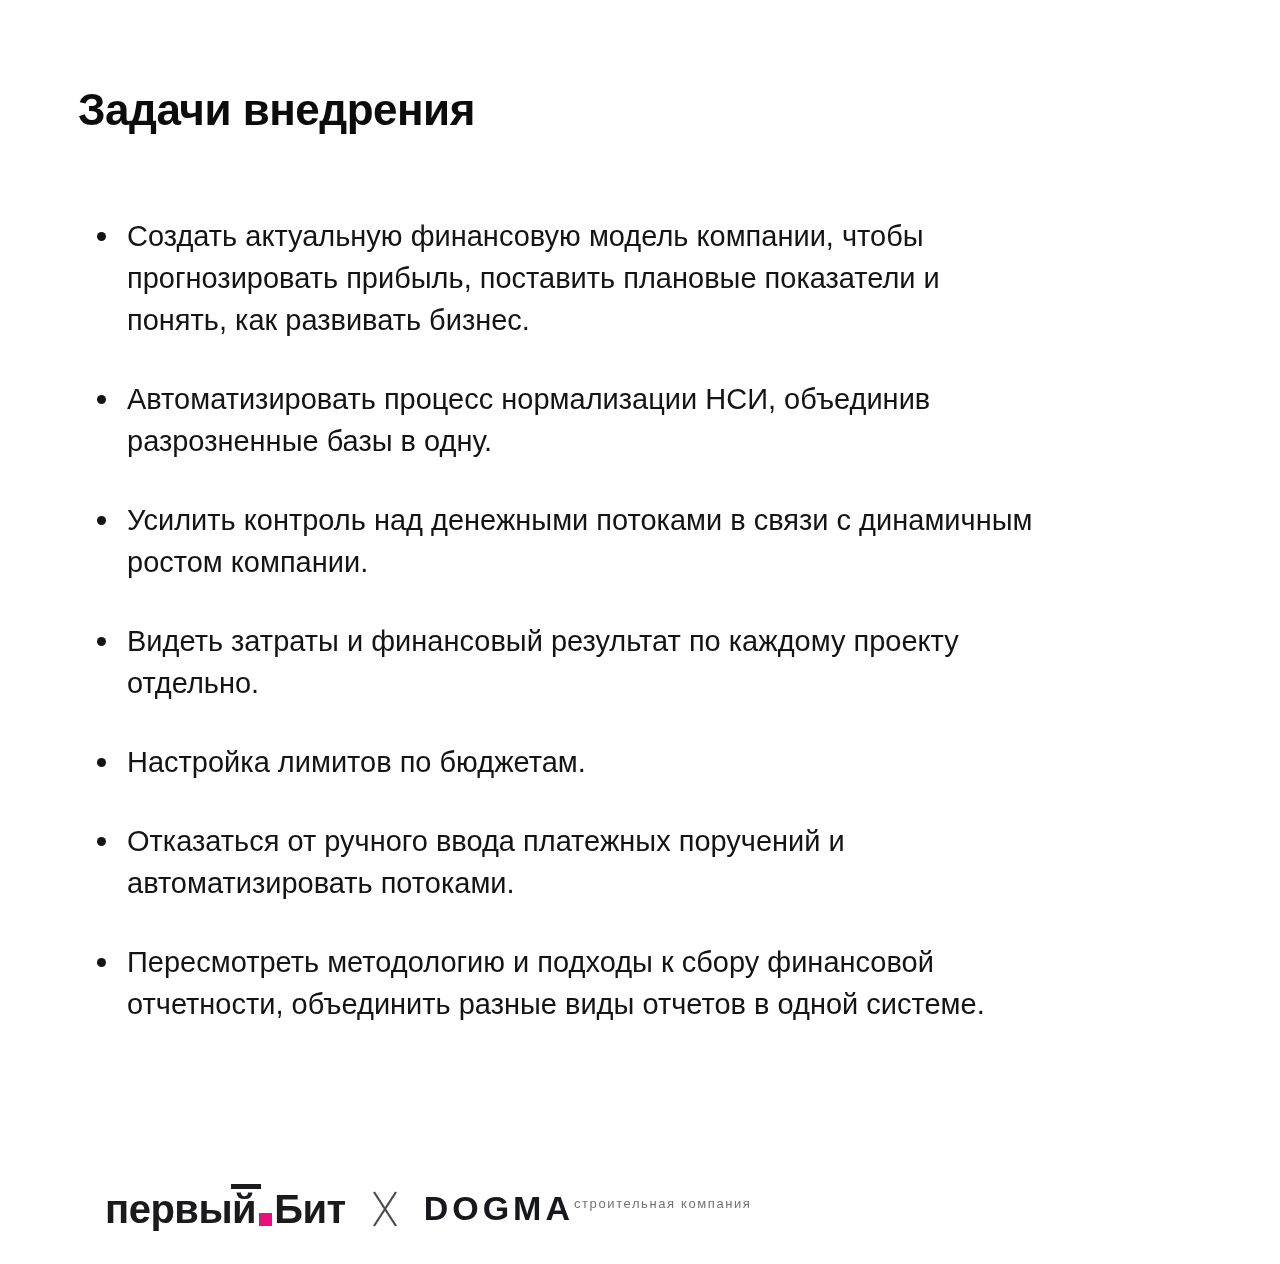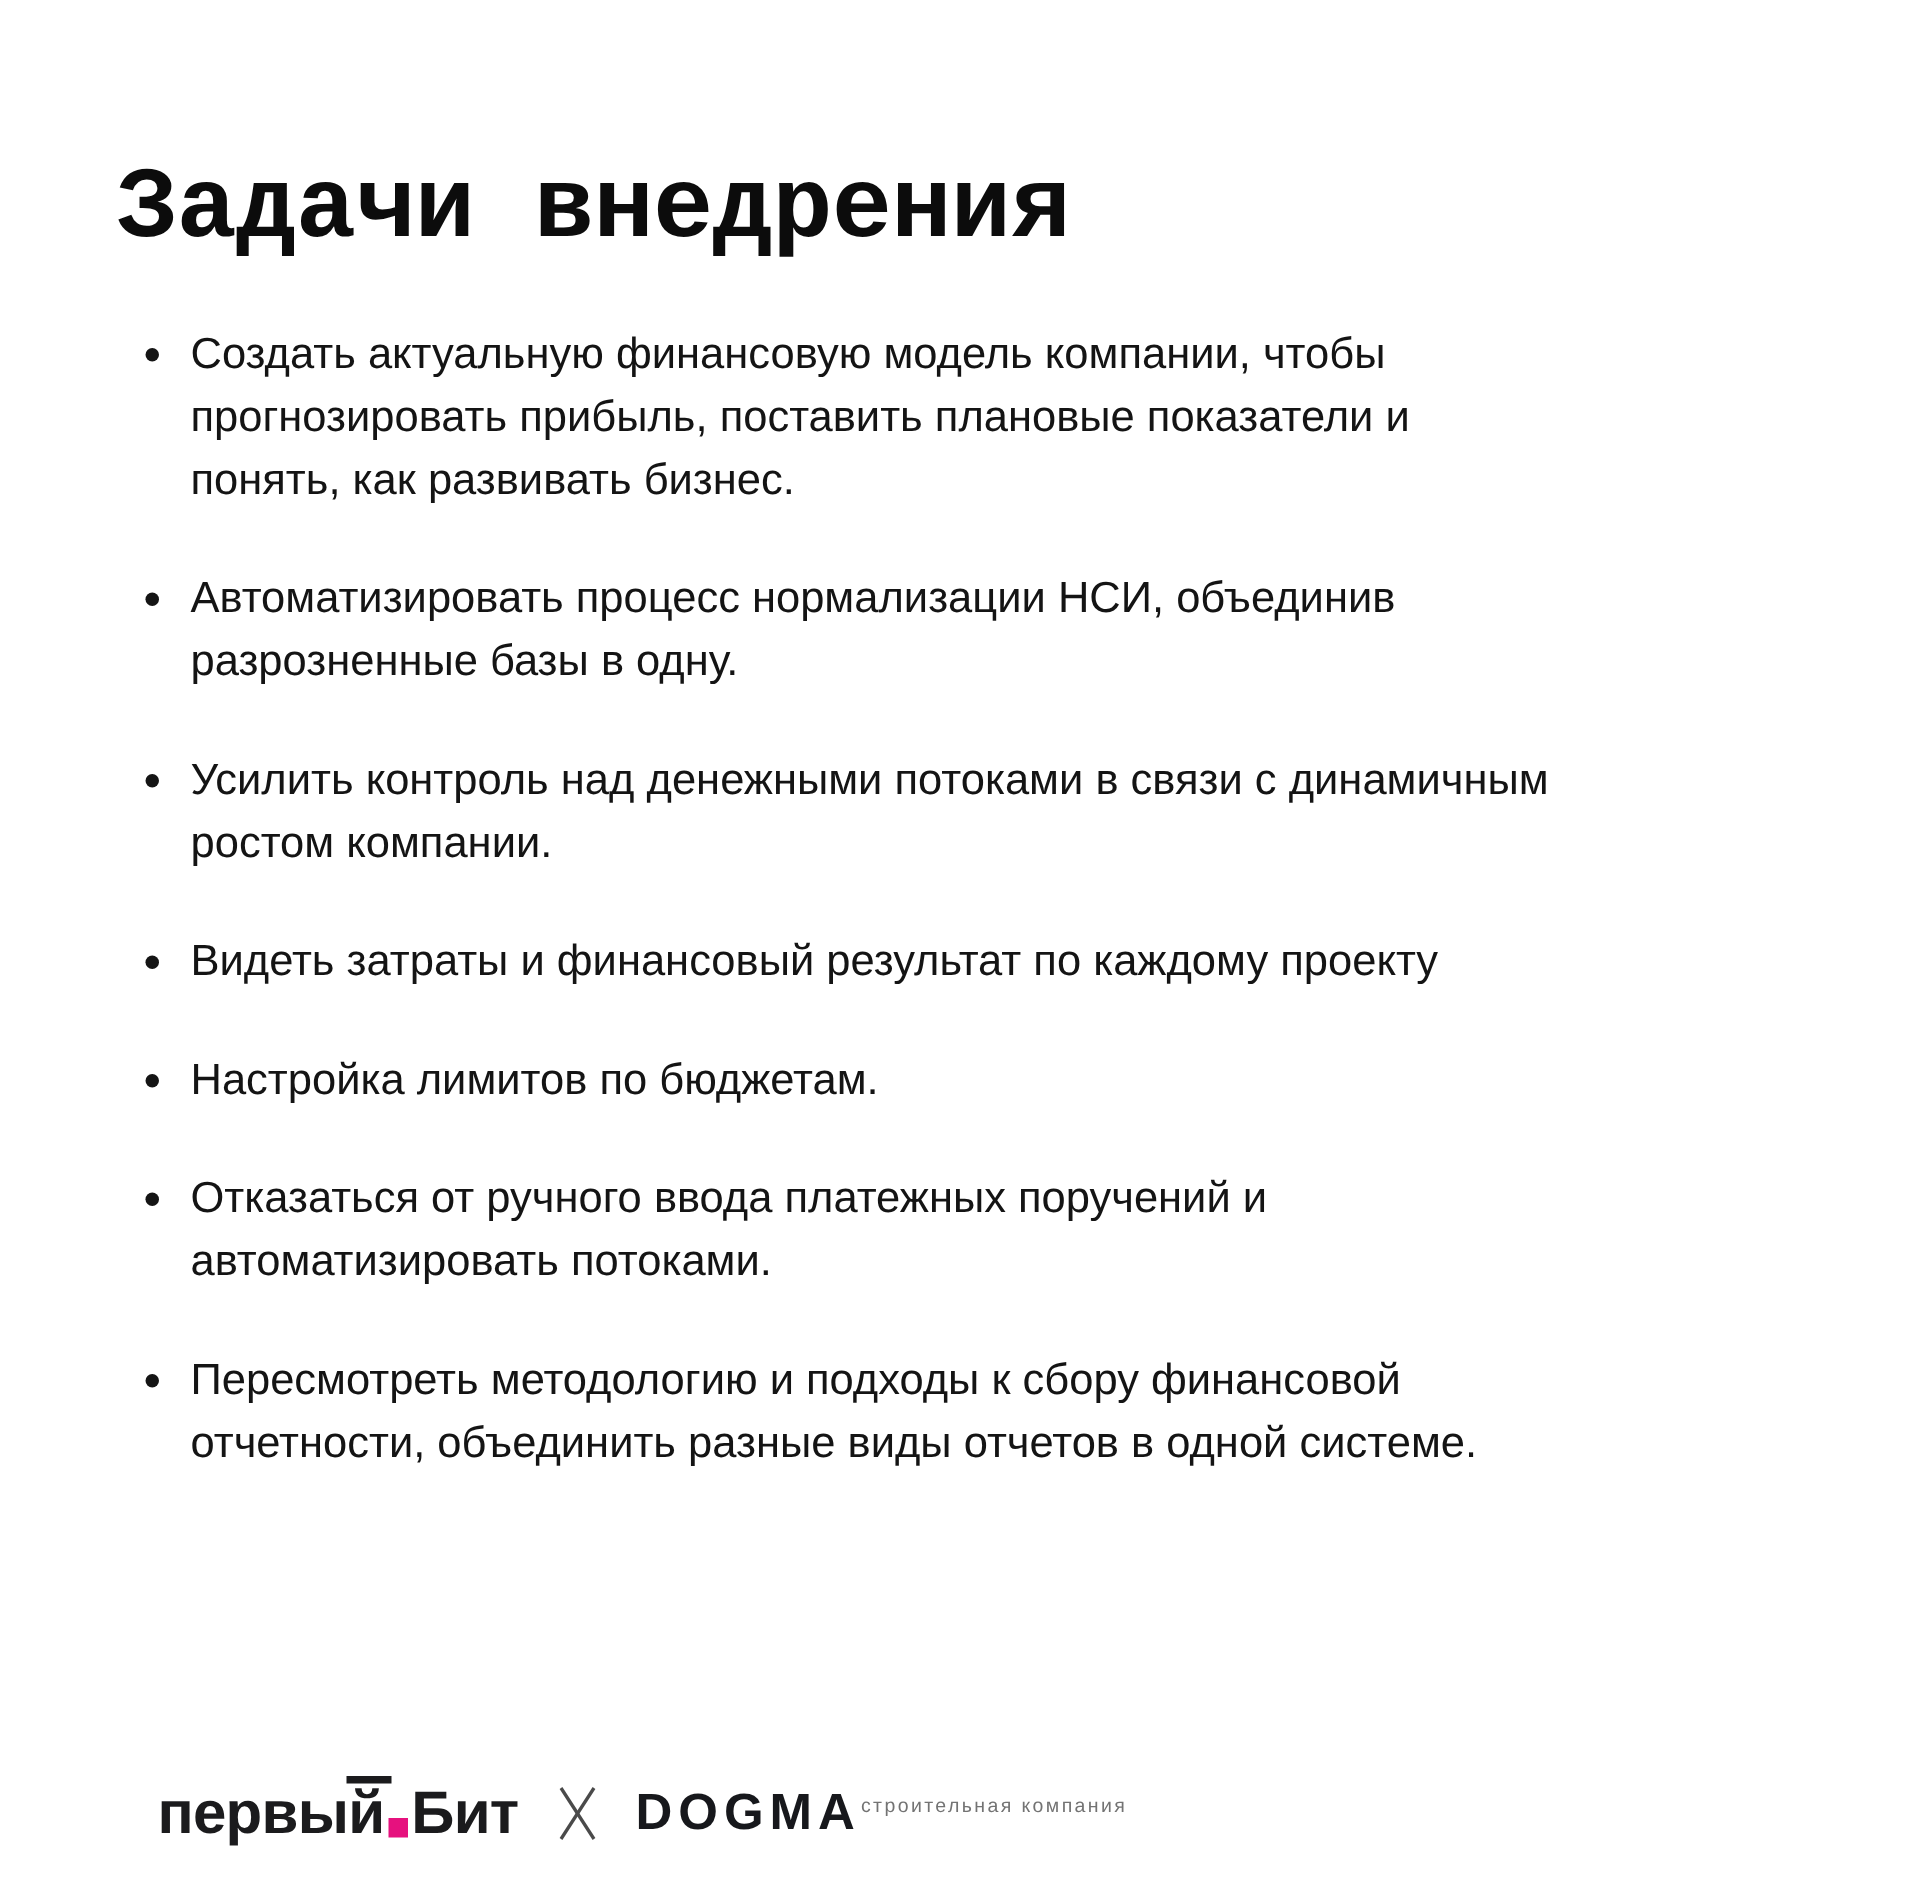--- a/index.html
+++ b/index.html
@@ -14,27 +14,26 @@
     overflow: hidden;
     font-family: "Liberation Sans", "DejaVu Sans", sans-serif;
     color: #111111;
   }
 
   
   .slide-title {
     position: absolute;
     left: 78px;
     top: 55px;
-    font-size: 67px;
+    font-size: 44px;
     line-height: 1.2;
     font-weight: 700;
     letter-spacing: -0.5px;
     color: #0c0c0c;
     white-space: nowrap;
-    font-family: Liberation Mono, monospace;
   }
 
   
   .bullet-list {
     position: absolute;
     left: 95px;
     top: 215px;
     width: 1160px;
     margin: 0;
     padding: 0;
@@ -146,20 +145,21 @@
   <li>
     <span class="ln">Автоматизировать процесс нормализации НСИ, объединив</span>
     <span class="ln">разрозненные базы в одну.</span>
   </li>
   <li>
     <span class="ln">Усилить контроль над денежными потоками в связи с динамичным</span>
     <span class="ln">ростом компании.</span>
   </li>
   <li>
     <span class="ln">Видеть затраты и финансовый результат по каждому проекту</span>
+    <span class="ln">отдельно.</span>
   </li>
   <li>
     <span class="ln">Настройка лимитов по бюджетам.</span>
   </li>
   <li>
     <span class="ln">Отказаться от ручного ввода платежных поручений и</span>
     <span class="ln">автоматизировать потоками.</span>
   </li>
   <li>
     <span class="ln">Пересмотреть методологию и подходы к сбору финансовой</span>

